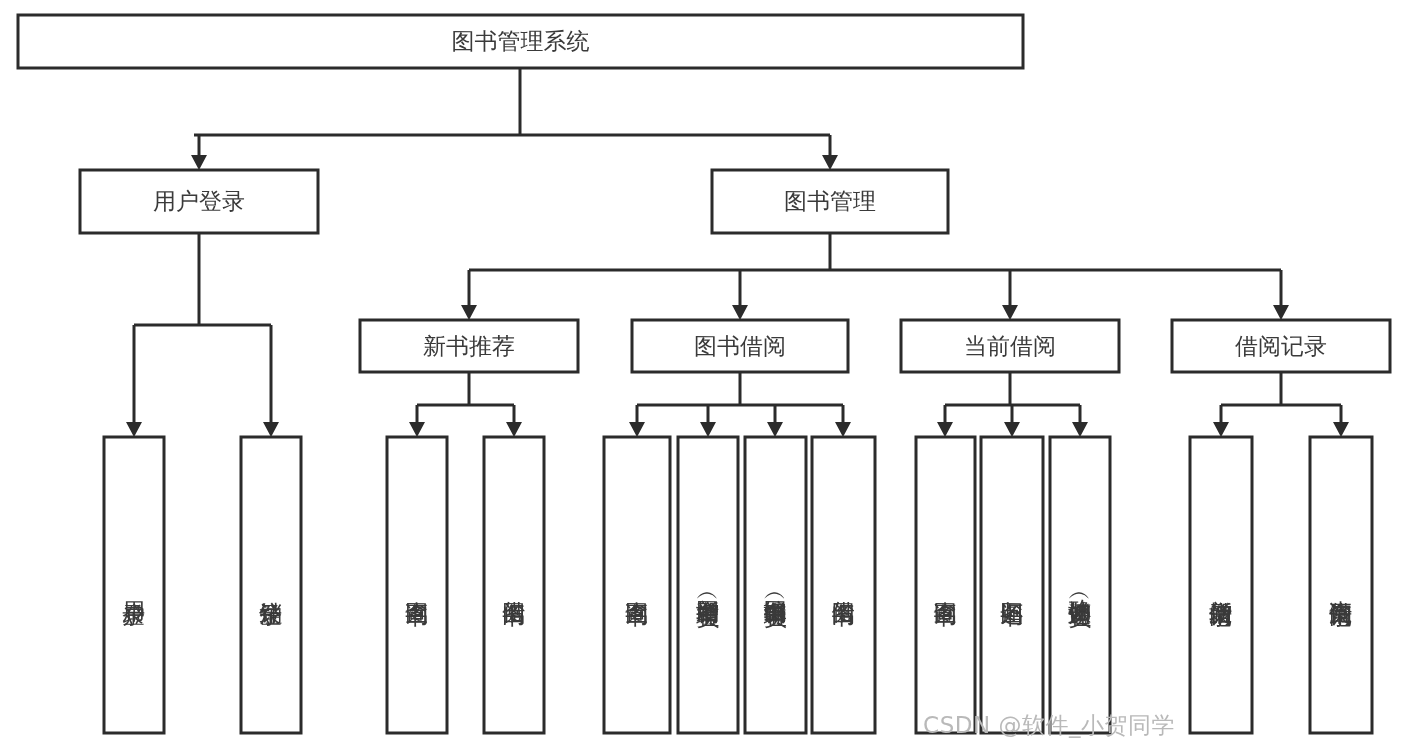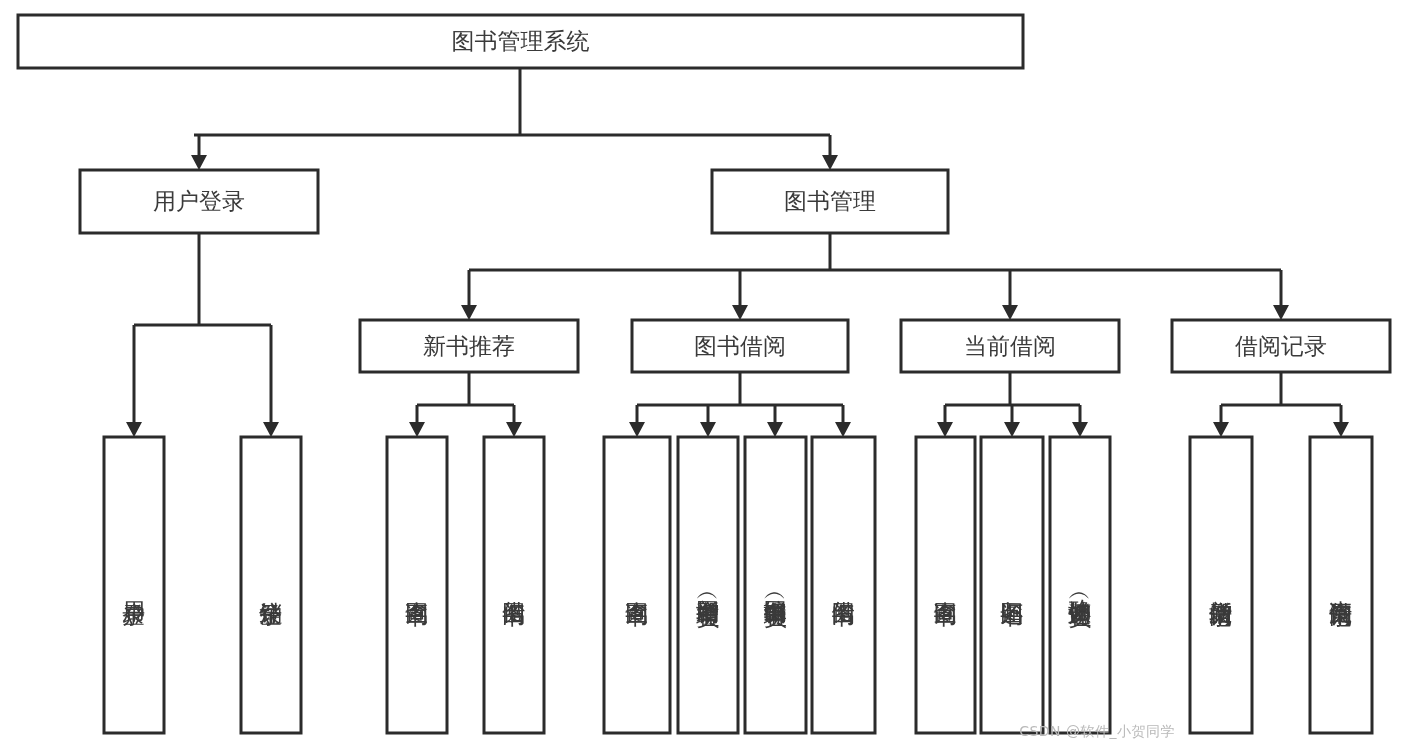--- a/index.html
+++ b/index.html
@@ -68,21 +68,21 @@
     color: #3a3a3a;
     letter-spacing: 1px;
     white-space: nowrap;
     text-align: center;
   }
   .watermark {
     position: absolute;
     right: 10px;
     bottom: 6px;
     font-family: "DejaVu Sans", "Liberation Sans", sans-serif;
-    font-size: 14px;
+    font-size: 23px;
     color: #b9b9b9;
     letter-spacing: 0.5px;
     white-space: nowrap;
   }
 </style>
 </head>
 <body>
 
 <div id="diagram-root">
 

